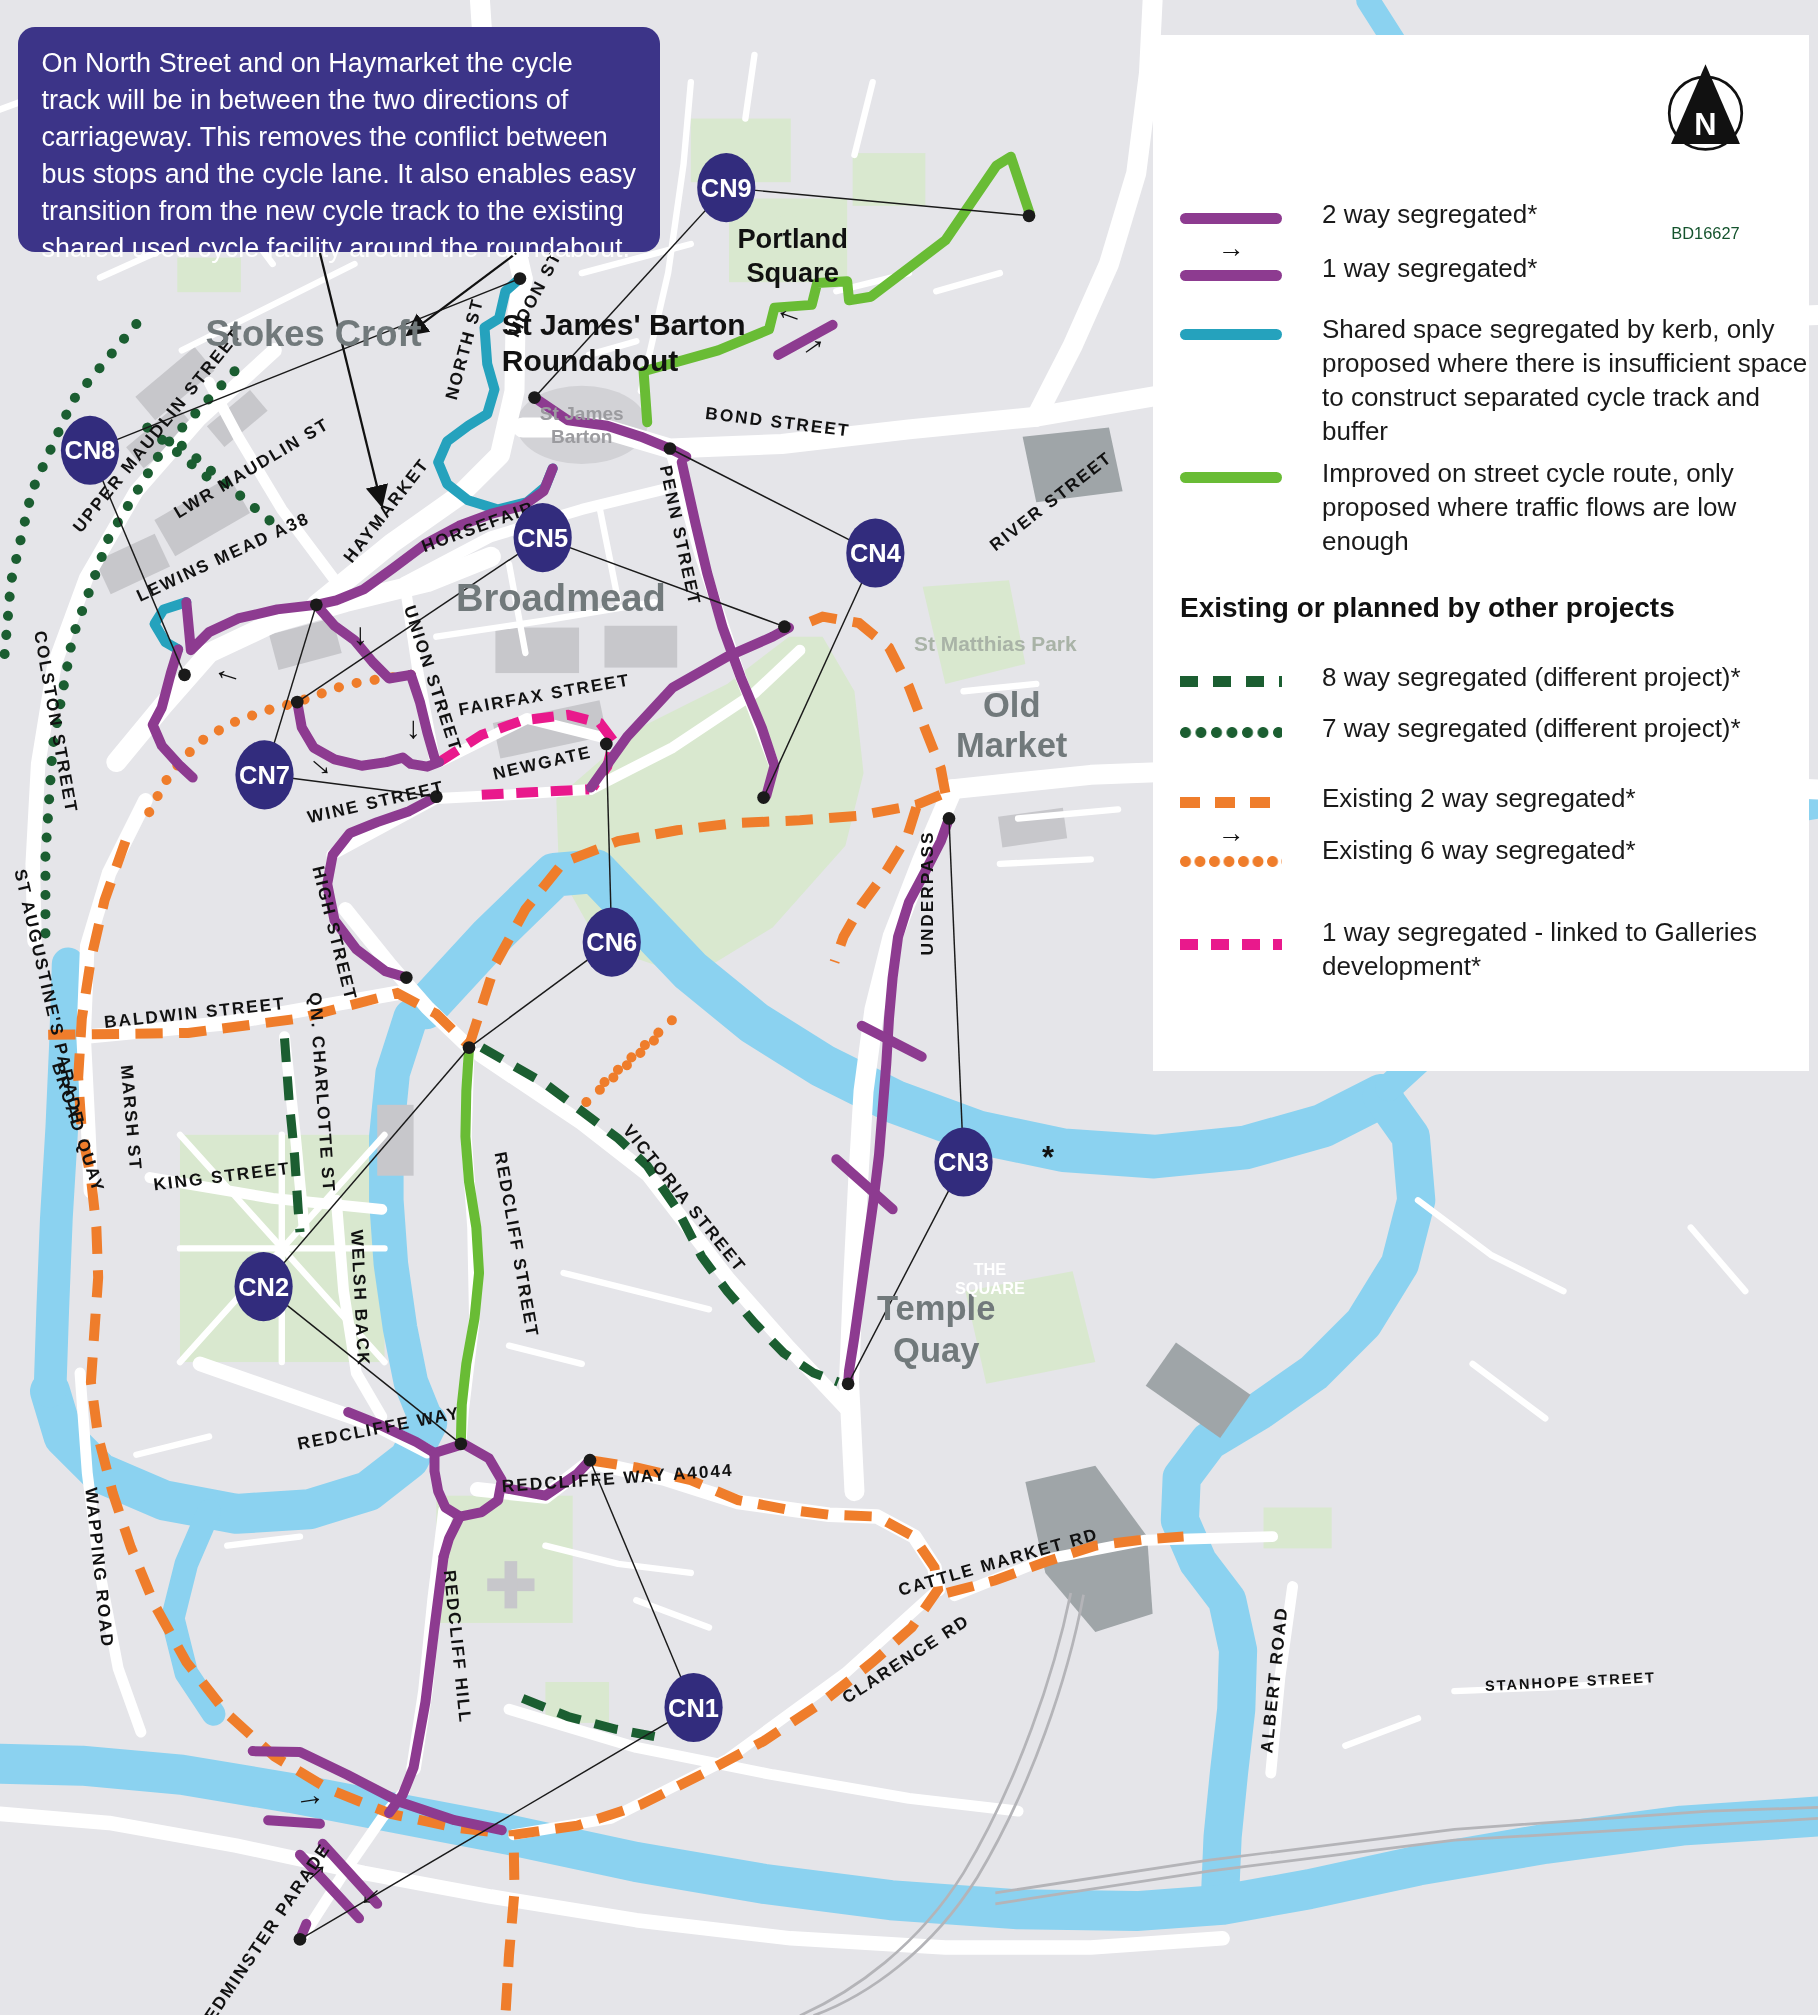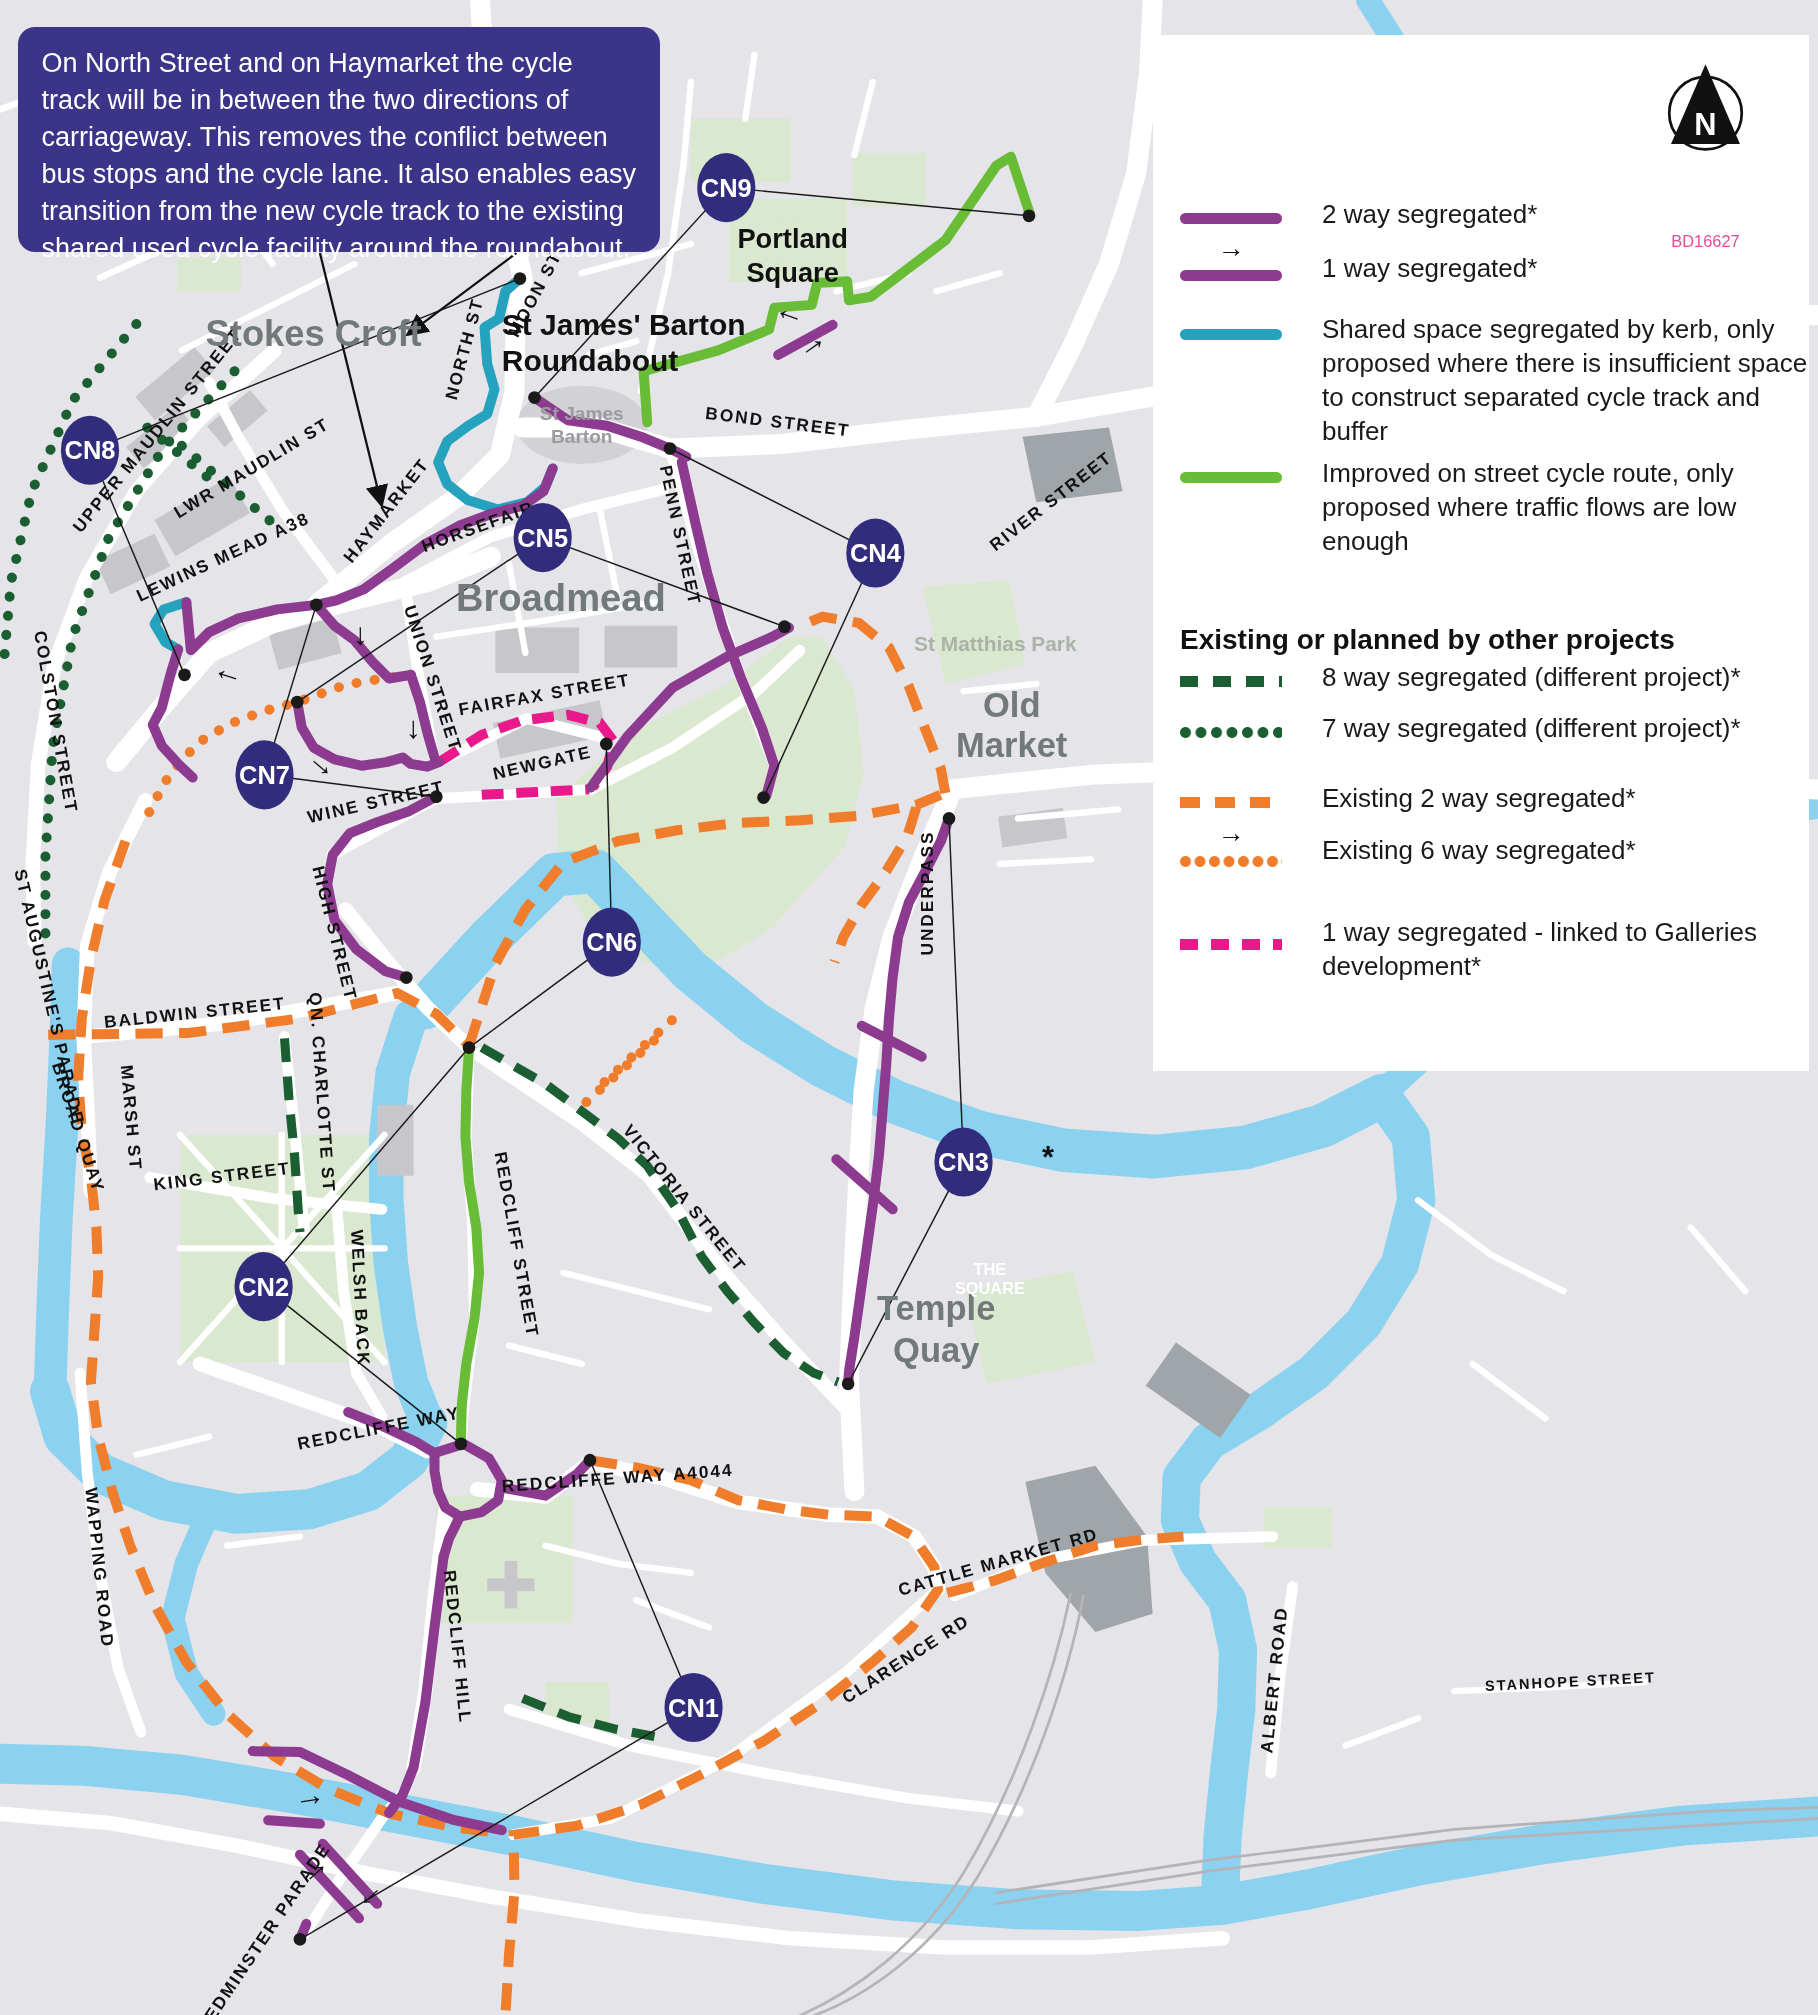--- a/index.html
+++ b/index.html
@@ -17,21 +17,21 @@
   .dir-arrow{fill:#111;font-weight:700;}
 
   
   #callout{position:absolute;left:18px;top:27px;width:642px;height:225px;background:var(--callout_bg);
     border-radius:17px;color:#fff;box-sizing:border-box;padding:18px 23.6px;font-size:27px;line-height:37px;}
 
   
   #legend{position:absolute;left:1153px;top:35px;width:656px;height:1036px;background:#fff;}
   #legend-title{position:absolute;left:29px;top:20px;font-size:43px;line-height:50px;font-weight:800;color:#111;width:409px;}
   #north{position:absolute;left:498px;top:22px;width:109px;height:136px;text-align:center;}
-  #north-ref{position:absolute;left:498px;top:197px;width:109px;text-align:center;font-size:16.4px;color:#ec4899;}
+  #north-ref{position:absolute;left:498px;top:189px;width:109px;text-align:center;font-size:16.4px;color:#14532d;}
   .legend-row{position:absolute;left:0;width:656px;}
   .legend-label{position:absolute;left:169px;width:491px;font-size:26px;line-height:34px;color:#1a1a1a;}
   .sw{position:absolute;left:27px;width:102px;height:11px;}
   .sw.solid-purple{background:var(--purple);border-radius:6.4px;}
   .sw.solid-teal{background:var(--teal);border-radius:6.4px;}
   .sw.solid-green{background:var(--green);border-radius:6.4px;}
   .sw.dash-dgreen{background:repeating-linear-gradient(90deg,var(--dgreen) 0 18px,transparent 18px 33px);}
   .sw.dot-dgreen{background-image:radial-gradient(circle at 5.5px 5.5px,var(--dgreen) 5px,transparent 5.9px);background-size:15.5px 11px;background-repeat:repeat-x;}
   .sw.dash-orange{background:repeating-linear-gradient(90deg,var(--orange) 0 20px,transparent 20px 35px);}
   .sw.dot-orange{background-image:radial-gradient(circle at 5.5px 5.5px,var(--orange) 5px,transparent 5.9px);background-size:14.5px 11px;background-repeat:repeat-x;}
@@ -448,15 +448,15 @@
       <div class="legend-row" style="top: 798px;">
         <div class="sw-arrow" style="top: -12.7px;">→</div>
         <div class="sw dot-orange" style="top: 23px;"></div>
         <div class="legend-label">Existing 6 way segregated*</div>
       </div>
       <div class="legend-row" style="top: 880px;">
         <div class="sw dash-pink" style="top: 23.6px;"></div>
         <div class="legend-label">1 way segregated - linked to Galleries development*</div>
       </div>
     </div>
-  <div id="legend-subhead" style="top: 589px;">Existing or planned by other projects</div>
+  <div id="legend-subhead" style="top: 557px;">Existing or planned by other projects</div>
 </div>
 
 
 </body></html>

